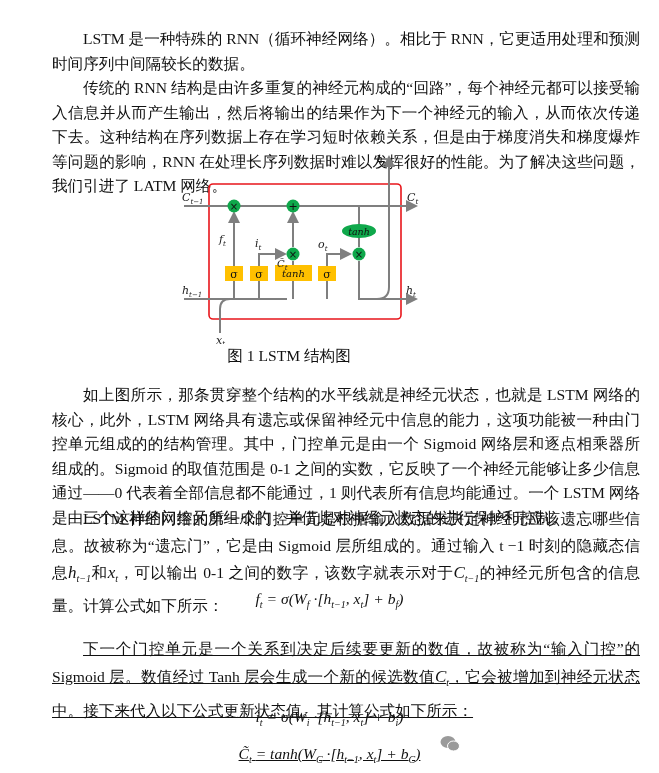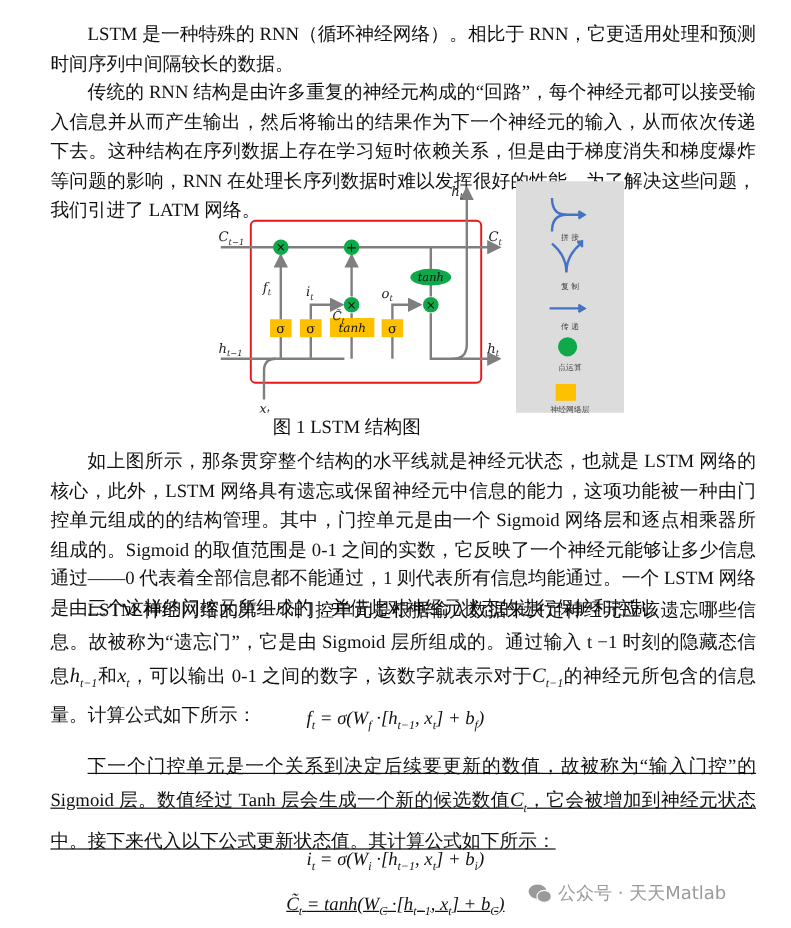--- a/index.html
+++ b/index.html
@@ -1,18 +1,18 @@
 <!DOCTYPE html>
 <html><head>
 <meta charset="utf-8">
 <style>
   html, body { margin:0; padding:0; background:#ffffff; }
   body { width:659px; height:773px; position:relative; overflow:hidden;
          font-family: "Liberation Serif", "DejaVu Serif", serif; color:#111; }
-  .para { position:absolute; left:37px; width:588px; font-size:15.6px; line-height:24.6px; margin:5px; text-align:justify; }
+  .para { position:absolute; left:37px; width:588px; font-size:15.6px; line-height:24.6px; margin:15px; text-align:justify; }
   .indent { text-indent:31px; }
   .figwrap { position:absolute; left:172px; top:151px; width:348px; height:193px; }
   .caption { position:absolute; left:0; width:578px; top:346px; text-align:center; font-size:15.6px; }
   .eq { position:absolute; left:0; width:659px; text-align:center; font-style:italic; font-size:15.6px; }
   .eq sub { font-size:10px; }
   .watermark { position:absolute; left:440px; top:735px; font-family:"DejaVu Sans", sans-serif; font-size:15px; color:#9a9a9a; display:flex; align-items:center; gap:5px; }
   .inl { font-style:italic; font-size:17px; }
   .inl sub { font-size:10px; }
   .legend { position:absolute; left:258px; top:0; width:90px; height:193px; background:#dcdcdc; }
   .legend-label { position:absolute; width:90px; text-align:center; font-size:6.5px; color:#444; font-family:"DejaVu Sans", sans-serif; }
@@ -91,43 +91,20 @@
       <text x="234" y="143" font-size="11"><tspan>h</tspan><tspan font-size="7" dy="3">t</tspan></text>
       <text x="204" y="12" font-size="11"><tspan>h</tspan><tspan font-size="7" dy="3">t</tspan></text>
       <text x="44" y="193" font-size="11"><tspan>x</tspan><tspan font-size="7" dy="2">t</tspan></text>
       <text x="47" y="92" font-size="11"><tspan>f</tspan><tspan font-size="7" dy="3">t</tspan></text>
       <text x="83" y="96" font-size="11"><tspan>i</tspan><tspan font-size="7" dy="3">t</tspan></text>
       <text x="105" y="116" font-size="10"><tspan>C̃</tspan><tspan font-size="7" dy="3">t</tspan></text>
       <text x="146" y="97" font-size="11"><tspan>o</tspan><tspan font-size="7" dy="3">t</tspan></text>
     </g>
   </svg>
 
-  <div class="legend">
-    <svg width="90" height="193" style="position:absolute;left:0;top:0;">
-      <g stroke="#4472c4" stroke-width="2" fill="none">
-
-        <path d="M30,14 Q30,28 42,28 L56,28"></path>
-        <path d="M30,42 Q30,28 42,28"></path>
-        <path d="M52,25 L57,28 L52,31" fill="#4472c4"></path>
-
-        <path d="M30,52 Q42,62 42,76 M42,76 Q42,62 54,52"></path>
-        <path d="M51,51 L55,50 L55,55" fill="#4472c4"></path>
-
-        <line x1="28" y1="106" x2="56" y2="106"></line>
-        <path d="M52,103 L57,106 L52,109" fill="#4472c4"></path>
-      </g>
-      <circle cx="43" cy="138" r="8" fill="#0fa84b"></circle>
-      <rect x="33" y="169" width="17" height="14" fill="#ffc000"></rect>
-    </svg>
-    <div class="legend-label" style="top:43px;">拼 接</div>
-    <div class="legend-label" style="top:84px;">复 制</div>
-    <div class="legend-label" style="top:117px;">传 递</div>
-    <div class="legend-label" style="top:151px;">点运算</div>
-    <div class="legend-label" style="top:186px;">神经网络层</div>
-  </div>
 </div>
 
 <div class="caption">图 1 LSTM 结构图</div>
 
 <p class="para indent" style="top:368px;">如上图所示，那条贯穿整个结构的水平线就是神经元状态，也就是 LSTM 网络的核心，此外，LSTM 网络具有遗忘或保留神经元中信息的能力，这项功能被一种由门控单元组成的的结构管理。其中，门控单元是由一个 Sigmoid 网络层和逐点相乘器所组成的。Sigmoid 的取值范围是 0-1 之间的实数，它反映了一个神经元能够让多少信息通过——0 代表着全部信息都不能通过，1 则代表所有信息均能通过。一个 LSTM 网络是由三个这样的门控元所组成的，并借此对神经元状态的进行保护和控制。</p>
 
 <p class="para indent" style="top:490px;line-height:27px;"><span>LSTM 神经网络的第一个门控单元是根据输入数据来决定神经元应该遗忘哪些信息。故被称为“遗忘门”，它是由 Sigmoid 层所组成的。通过输入 t −1 时刻的隐藏态信息</span><span class="inl"><span>h</span><sub>t−1</sub></span><span>和</span><span class="inl"><span>x</span><sub>t</sub></span><span>，可以输出 0-1 之间的数字，该数字就表示对于</span><span class="inl"><span>C</span><sub>t−1</sub></span><span>的神经元所包含的信息量。计算公式如下所示：</span></p>
 
 <div class="eq" style="top:590px;">
   <span>f</span><sub>t</sub>
@@ -144,14 +121,13 @@
 <div class="eq" style="top:745px;text-decoration:underline;">
   <span>C̃</span><sub>t</sub>
   <span>= tanh(W</span><sub>C</sub><span> ·[h</span><sub>t−1</sub><span>, x</span><sub>t</sub><span>] + b</span><sub>C</sub><span>)</span>
 </div>
 
 <div class="watermark">
   <svg width="20" height="17" viewBox="0 0 20 17">
     <ellipse cx="8" cy="7" rx="7.5" ry="6" fill="#9a9a9a"></ellipse>
     <ellipse cx="13.5" cy="11" rx="6" ry="5" fill="#9a9a9a" stroke="#fff" stroke-width="1"></ellipse>
   </svg>
-  <span>公众号 · 天天Matlab</span>
 </div>
 
 </body></html>

